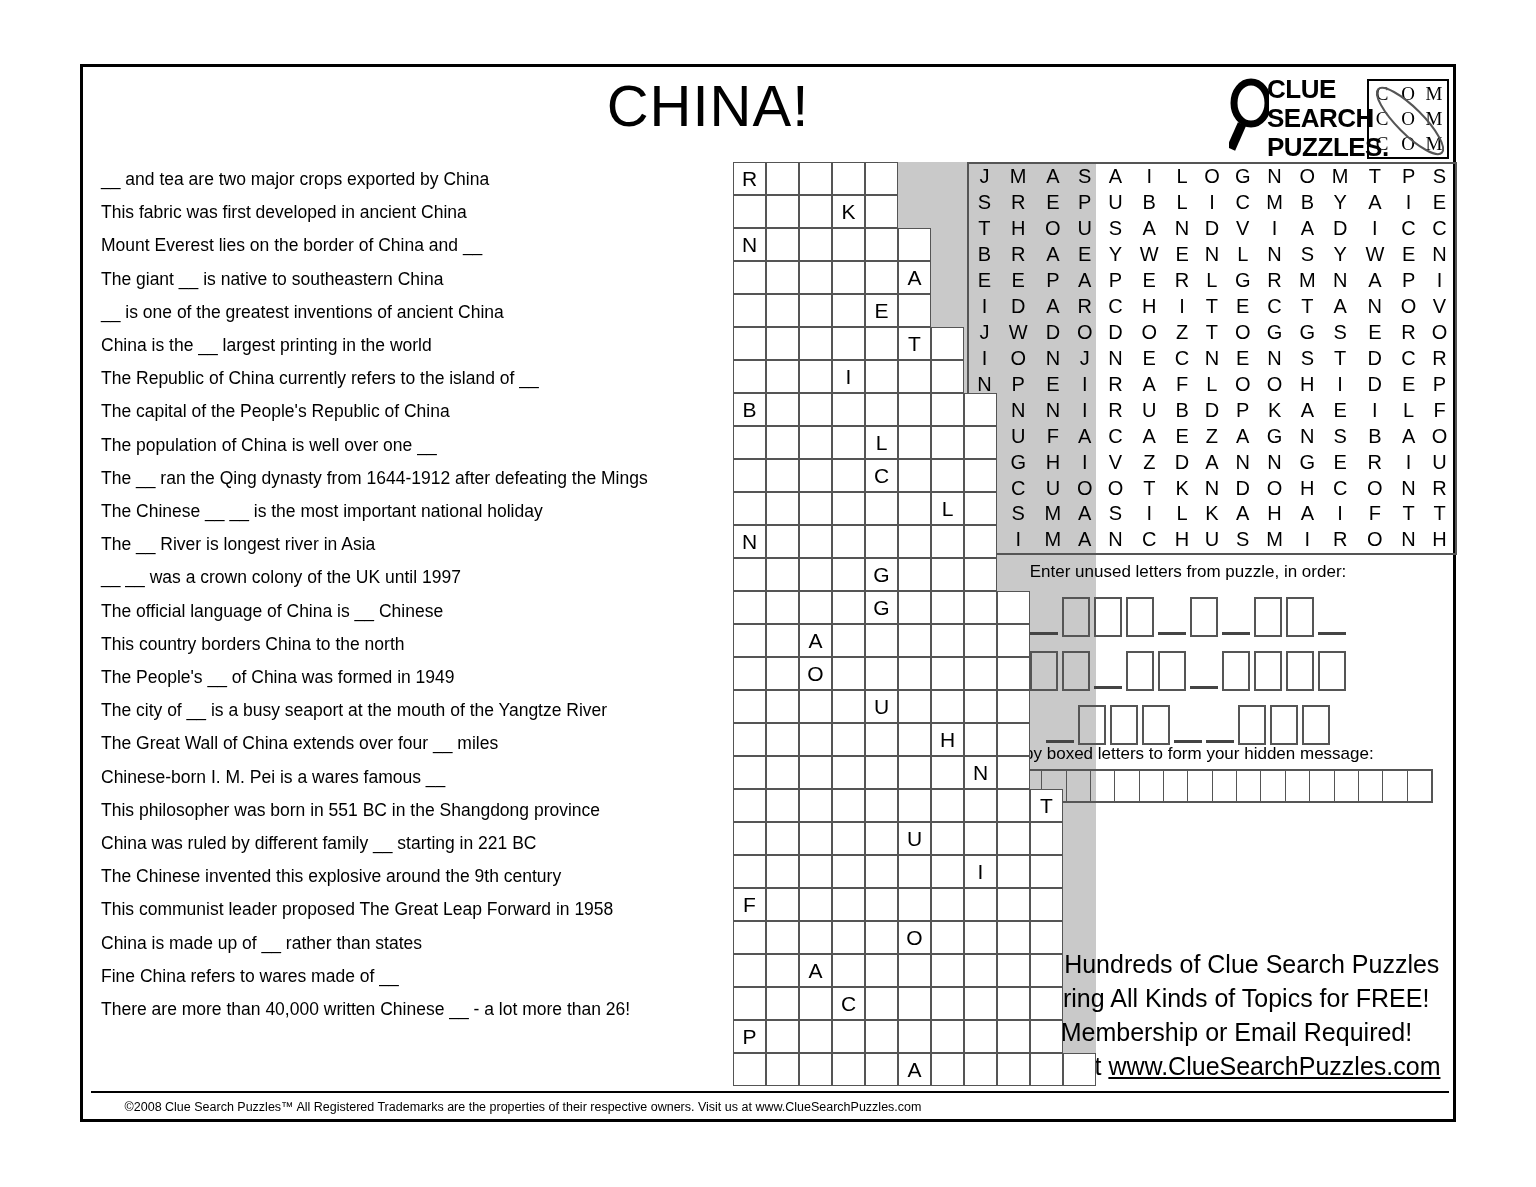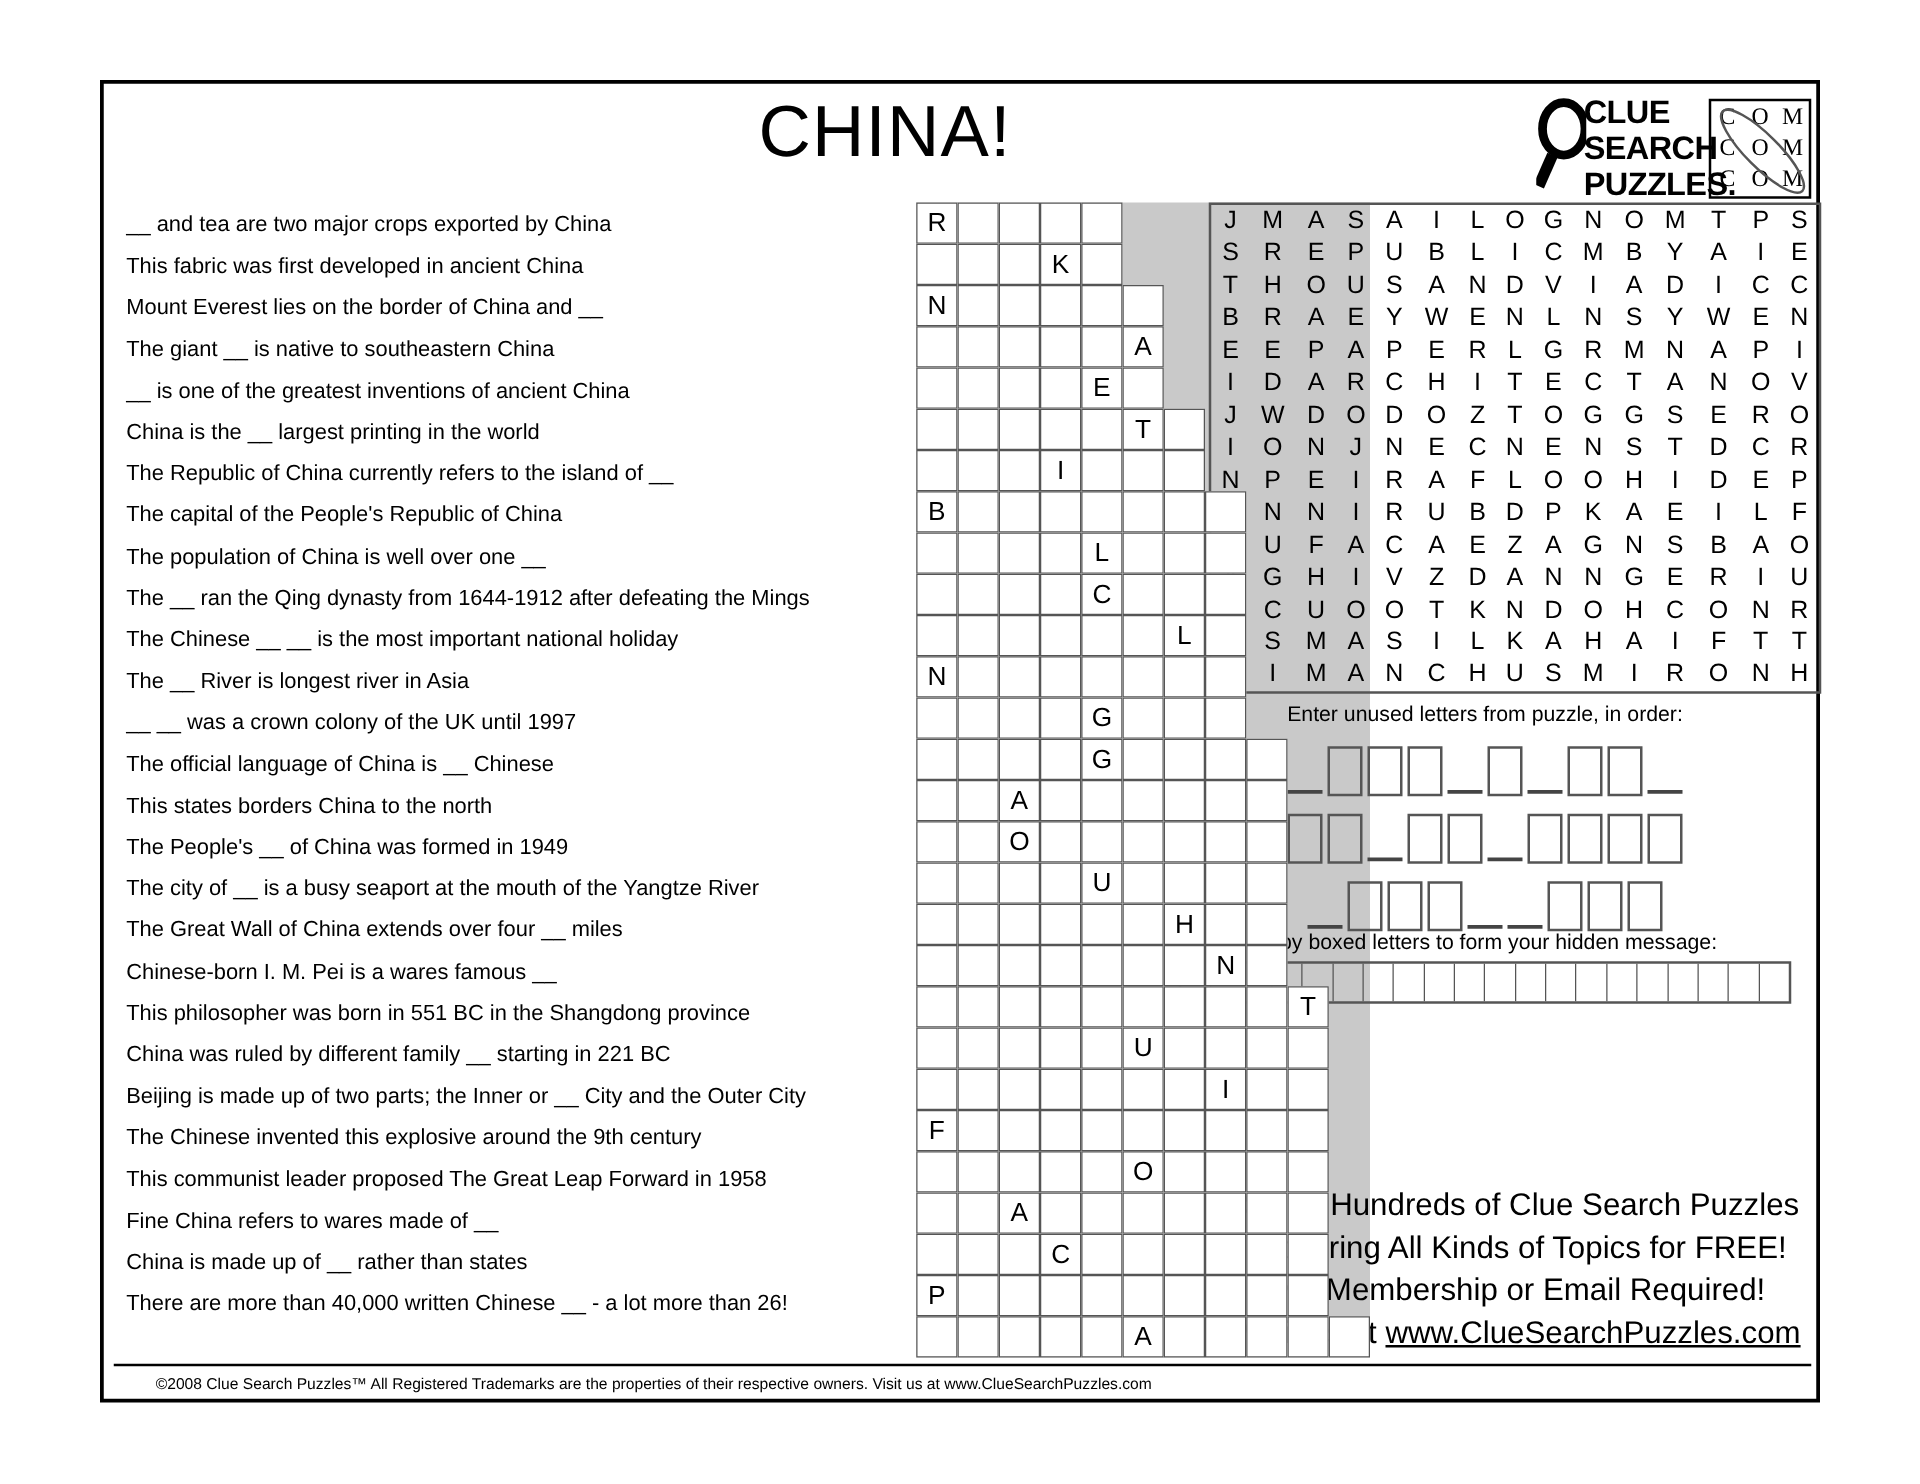--- a/index.html
+++ b/index.html
@@ -104,32 +104,31 @@
       <div class="clue">__ is one of the greatest inventions of ancient China</div>
       <div class="clue">China is the __ largest printing in the world</div>
       <div class="clue">The Republic of China currently refers to the island of __</div>
       <div class="clue">The capital of the People's Republic of China</div>
       <div class="clue">The population of China is well over one __</div>
       <div class="clue">The __ ran the Qing dynasty from 1644-1912 after defeating the Mings</div>
       <div class="clue">The Chinese __ __ is the most important national holiday</div>
       <div class="clue">The __ River is longest river in Asia</div>
       <div class="clue">__ __ was a crown colony of the UK until 1997</div>
       <div class="clue">The official language of China is __ Chinese</div>
-      <div class="clue">This states borders China to the north</div>
+      <div class="clue">This country borders China to the north</div>
       <div class="clue">The People's __ of China was formed in 1949</div>
       <div class="clue">The city of __ is a busy seaport at the mouth of the Yangtze River</div>
       <div class="clue">The Great Wall of China extends over four __ miles</div>
       <div class="clue">Chinese-born I. M. Pei is a wares famous __</div>
       <div class="clue">This philosopher was born in 551 BC in the Shangdong province</div>
       <div class="clue">China was ruled by different family __ starting in 221 BC</div>
-      <div class="clue">Beijing is made up of two parts; the Inner or __ City and the Outer City</div>
       <div class="clue">The Chinese invented this explosive around the 9th century</div>
       <div class="clue">This communist leader proposed The Great Leap Forward in 1958</div>
+      <div class="clue">China is made up of __ rather than states</div>
       <div class="clue">Fine China refers to wares made of __</div>
-      <div class="clue">China is made up of __ rather than states</div>
       <div class="clue">There are more than 40,000 written Chinese __ - a lot more than 26!</div>
     </div>
 
   <div id="crossword" style="width: 363px; height: 924px; position: absolute;">
     <div id="cw-wrap" style="position: absolute; left: 0px; top: 0px; width: 363px; height: 924px;">
         <div id="cw-shade" style="width: 363px; height: 924px; position: absolute; left: 0px; top: 0px; z-index: 0;"></div>
         <div class="cw-row" style="position: absolute; left: 0px; top: 0px; height: 33px; width: 363px; z-index: 1;">
           <div class="cw-cell" style="left: 0px;">R</div>
           <div class="cw-cell" style="left: 33px;"></div>
           <div class="cw-cell" style="left: 66px;"></div>

